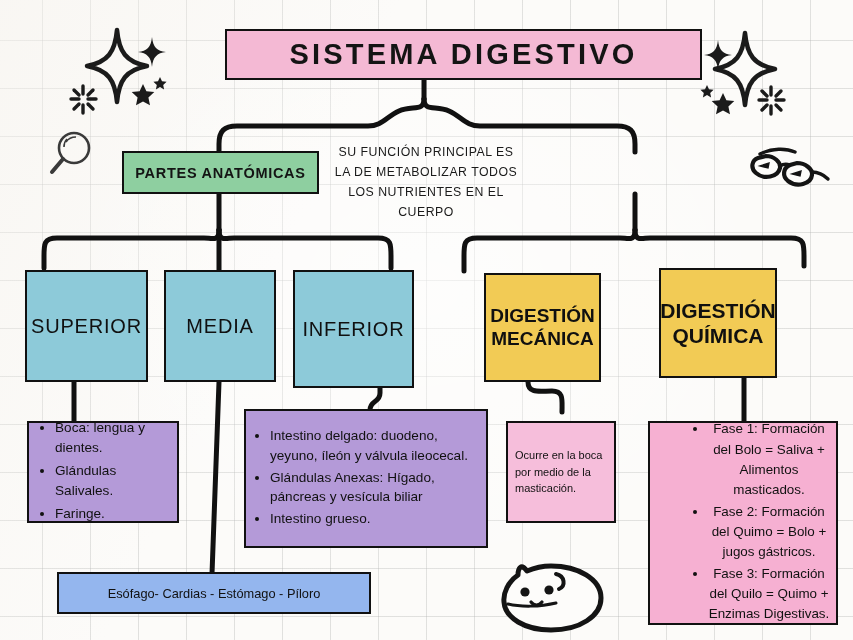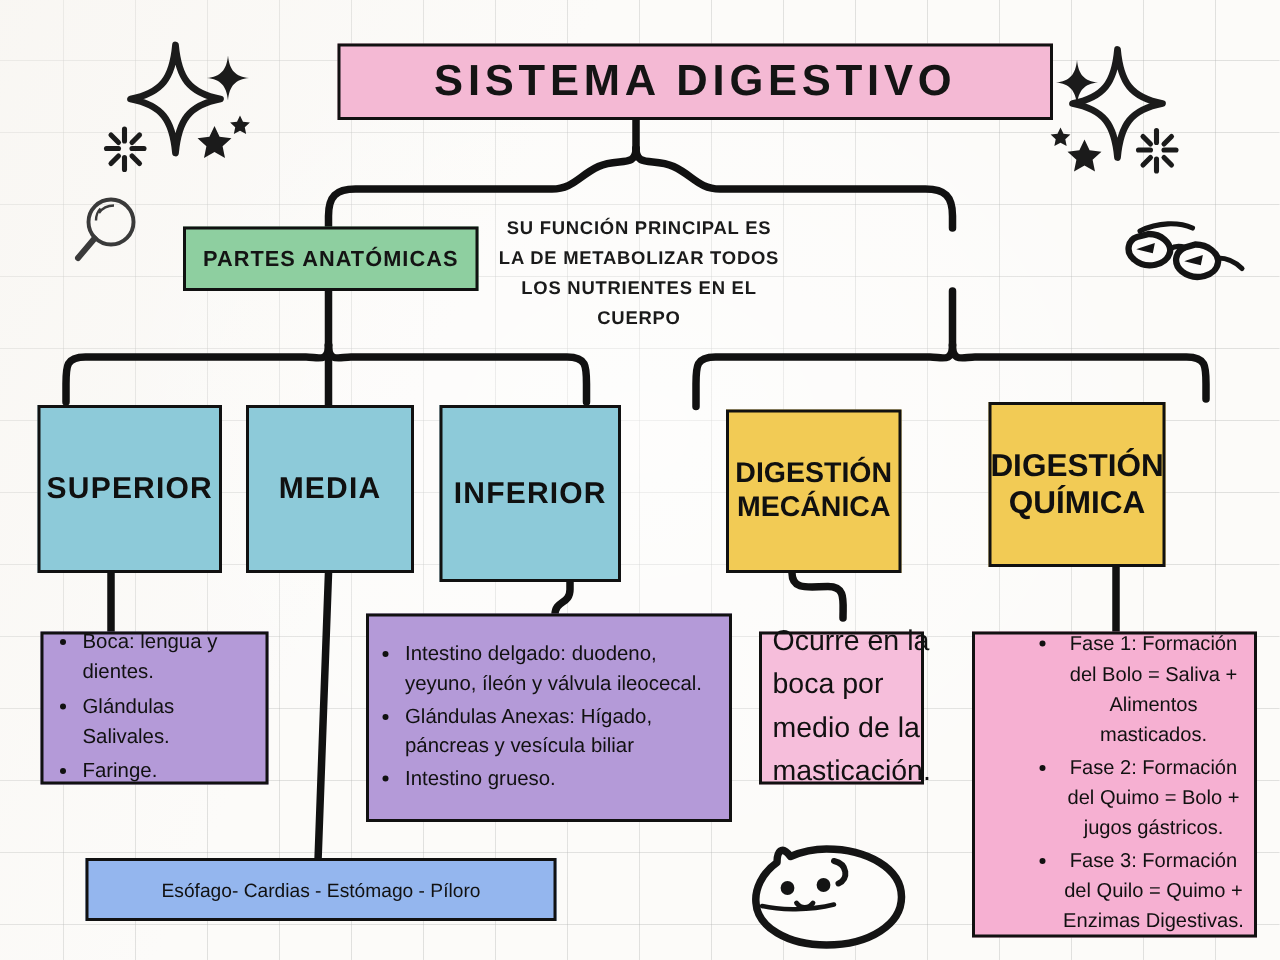--- a/index.html
+++ b/index.html
@@ -107,34 +107,34 @@
   }
 
   
   #funcion-text {
     position: absolute;
     left: 330px;
     top: 143px;
     width: 192px;
     text-align: center;
     font-size: 12.3px;
-    font-weight: bold;
+    font-weight: normal;
     letter-spacing: 0.5px;
     line-height: 1.62;
     color: #1a1a1a;
     z-index: 6;
   }
 
   
   .blue-box {
     background: #8dcad9;
   }
   .blue-box .label {
     font-size: 20px;
-    font-weight: bold;
+    font-weight: normal;
     letter-spacing: 0.8px;
     color: #101010;
   }
   #superior-node { left: 25px;  top: 270px; width: 123px; height: 112px; }
   #media-node    { left: 164px; top: 270px; width: 112px; height: 112px; }
   #inferior-node { left: 293px; top: 270px; width: 121px; height: 118px; }
 
   
   .yellow-box {
     background: #f2cb55;
@@ -201,21 +201,21 @@
     left: 506px;
     top: 421px;
     width: 110px;
     height: 102px;
     background: #f6bedb;
     display: flex;
     align-items: center;
   }
   #mecanica-detail .para {
     padding: 0 7px;
-    font-size: 19px;
+    font-size: 11px;
     line-height: 1.52;
     color: #111;
   }
 
   #quimica-detail {
     left: 648px;
     top: 421px;
     width: 190px;
     height: 204px;
     background: #f6b0d2;

